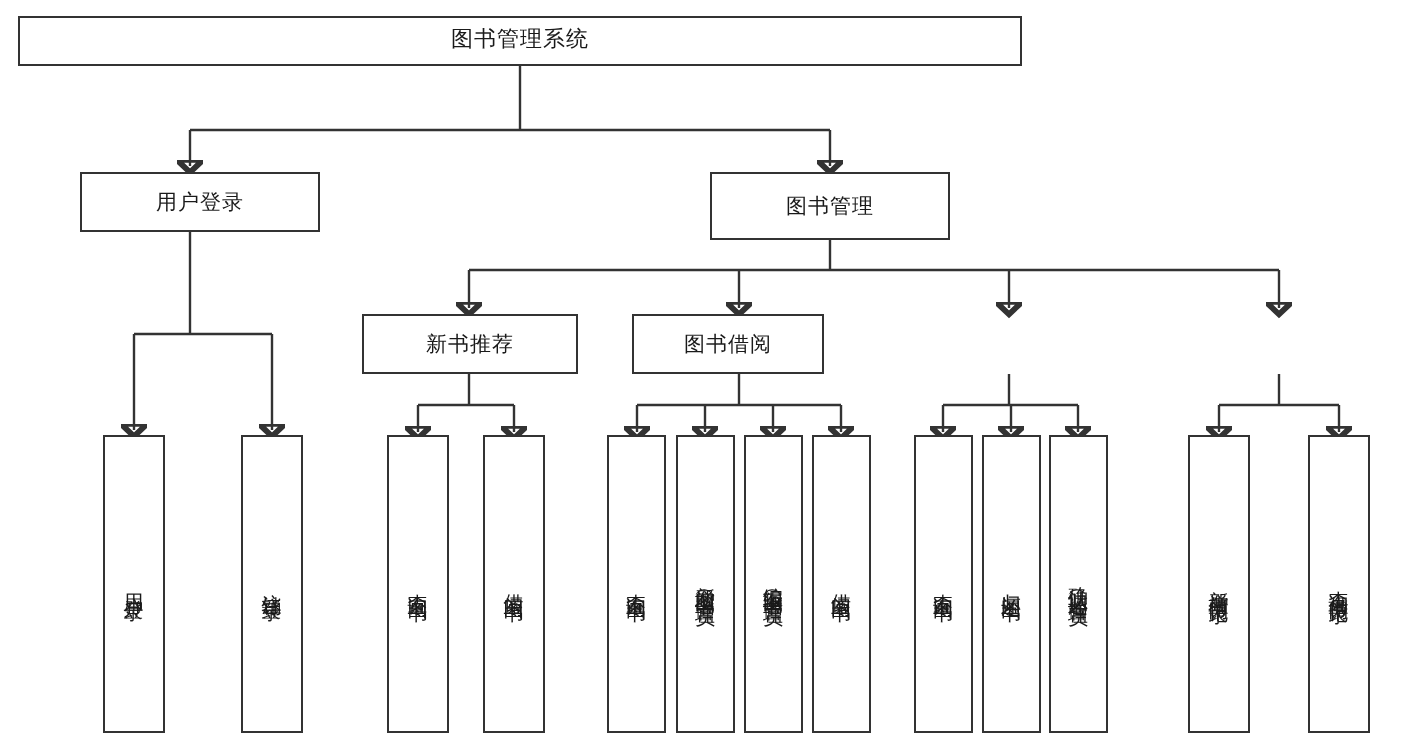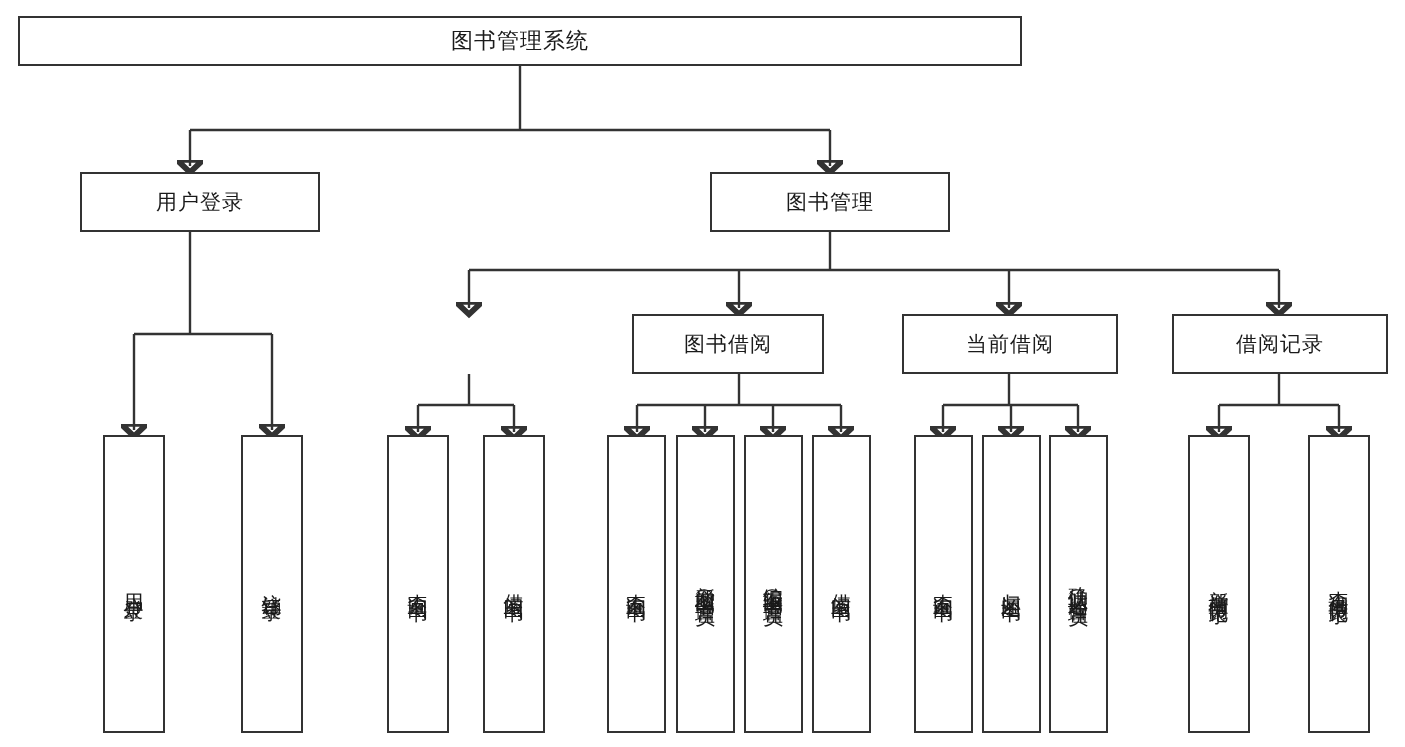--- a/index.html
+++ b/index.html
@@ -114,44 +114,41 @@
     <line x1="943" y1="405" x2="943" y2="432" marker-end="url(#arrow)"></line>
     <line x1="1011" y1="405" x2="1011" y2="432" marker-end="url(#arrow)"></line>
     <line x1="1078" y1="405" x2="1078" y2="432" marker-end="url(#arrow)"></line>
 
     <line x1="1279" y1="374" x2="1279" y2="405"></line>
     <line x1="1219" y1="405" x2="1339" y2="405"></line>
     <line x1="1219" y1="405" x2="1219" y2="432" marker-end="url(#arrow)"></line>
     <line x1="1339" y1="405" x2="1339" y2="432" marker-end="url(#arrow)"></line>
   </svg>
 
-  <div class="node horiz root" style="left:18px;top:16px;width:1004px;height:50px;">
+  <div class="node horiz root" style="left:18px;top:16px;width:1004px;height:50px;font-family:Liberation Mono, monospace;">
     <span class="label">图书管理系统</span>
   </div>
 
   <div class="node horiz" style="left:80px;top:172px;width:240px;height:60px;">
     <span class="label">用户登录</span>
   </div>
 
-  <div class="node horiz" style="left:710px;top:172px;width:240px;height:60px;">
+  <div class="node horiz" style="left:710px;top:172px;width:240px;height:68px;">
     <span class="label">图书管理</span>
   </div>
 
+  <div class="node horiz" style="left:362px;top:314px;width:216px;height:60px;">
+    <span class="label">新书推荐</span>
+  </div>
 
   <div class="node horiz" style="left:632px;top:314px;width:192px;height:60px;">
     <span class="label">图书借阅</span>
   </div>
 
-  <div class="node horiz" style="left:902px;top:314px;width:216px;height:60px;">
-    <span class="label">当前借阅</span>
-  </div>
-
-  <div class="node horiz" style="left:1172px;top:314px;width:216px;height:60px;">
-    <span class="label">借阅记录</span>
-  </div>
+
 
   <div class="node vert" style="left:103px;top:435px;width:62px;height:298px;">
     <span class="label">用户登录</span>
   </div>
 
   <div class="node vert" style="left:241px;top:435px;width:62px;height:298px;">
     <span class="label">注销登录</span>
   </div>
 
   <div class="node vert" style="left:387px;top:435px;width:62px;height:298px;">

